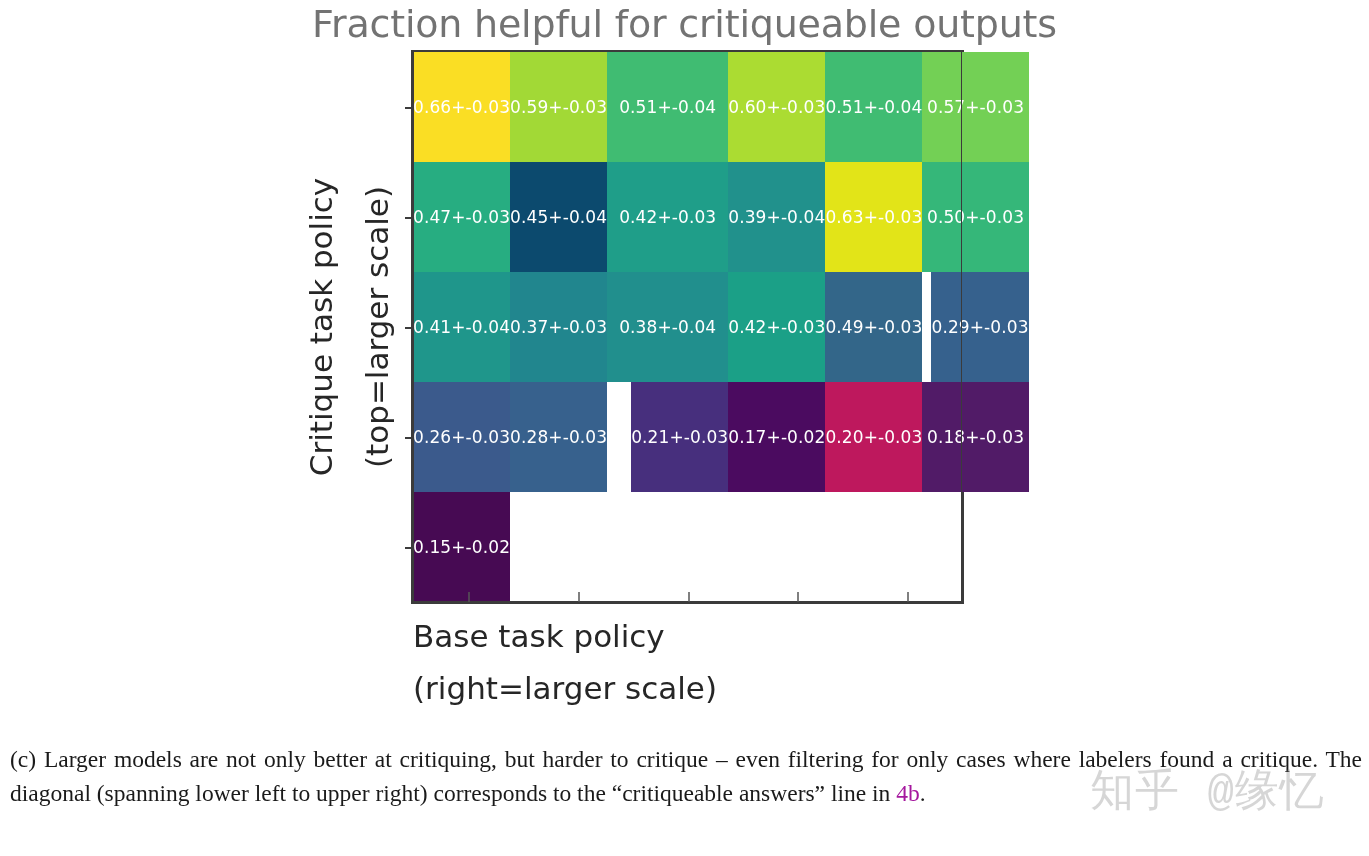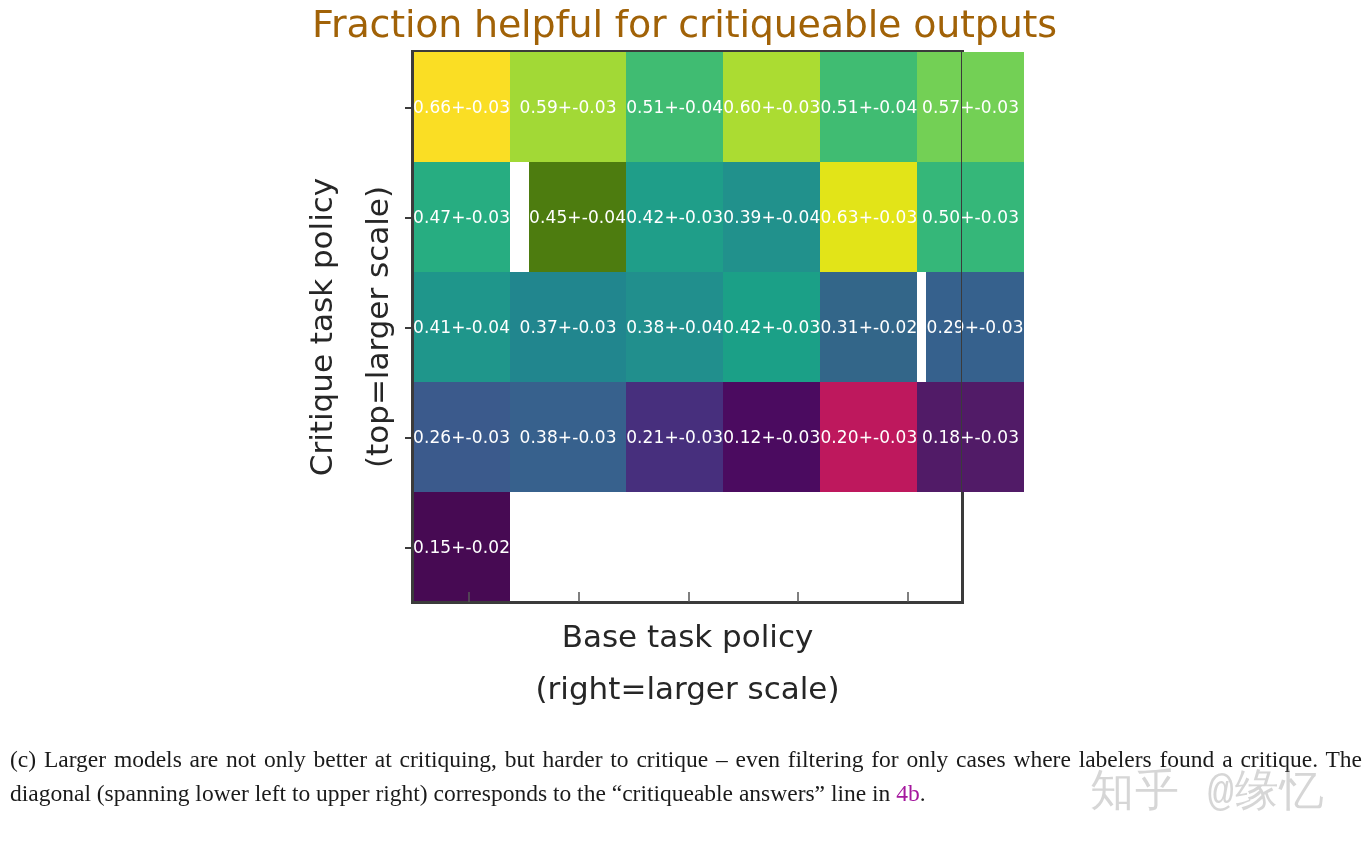--- a/index.html
+++ b/index.html
@@ -26,21 +26,21 @@
   }
 
   #chart-title {
     position: absolute;
     left: 0;
     top: 0px;
     width: 1369px;
     text-align: center;
     font-size: 38px;
     line-height: 48px;
-    color: #a16207;
+    color: #737373;
     font-family: "DejaVu Sans", sans-serif;
     font-weight: 400;
     letter-spacing: -0.2px;
     white-space: nowrap;
   }
 
   
   #ylabel-wrap {
     position: absolute;
     left: 289px;
@@ -60,21 +60,21 @@
     line-height: 56px;
     color: #262626;
   }
 
   
   #xlabel {
     position: absolute;
     left: 413px;
     top: 610px;
     width: 549px;
-    text-align: center;
+    text-align: left;
     font-size: 31px;
     line-height: 52px;
     color: #262626;
   }
 
   
   #heatmap {
     position: absolute;
     left: 413px;
     top: 52px;
@@ -188,21 +188,21 @@
       </div>
       <div class="cell" style="background: rgb(64, 188, 114);">
         <span class="cell-text">0.51+-0.04</span>
       </div>
       <div class="cell" style="background: rgb(115, 208, 85);">
         <span class="cell-text">0.57+-0.03</span>
       </div>
       <div class="cell" style="background: rgb(39, 173, 129); text-align: right;">
         <span class="cell-text">0.47+-0.03</span>
       </div>
-      <div class="cell" style="background: #4d7c0f; margin-left: 19px;">
+      <div class="cell" style="background: #0c4a6e;">
         <span class="cell-text">0.45+-0.04</span>
       </div>
       <div class="cell" style="background: rgb(31, 158, 137);">
         <span class="cell-text">0.42+-0.03</span>
       </div>
       <div class="cell" style="background: rgb(33, 145, 140);">
         <span class="cell-text">0.39+-0.04</span>
       </div>
       <div class="cell" style="background: rgb(226, 228, 24);">
         <span class="cell-text">0.63+-0.03</span>
@@ -216,36 +216,36 @@
       <div class="cell" style="background: rgb(33, 134, 142);">
         <span class="cell-text">0.37+-0.03</span>
       </div>
       <div class="cell" style="background: rgb(33, 143, 141);">
         <span class="cell-text">0.38+-0.04</span>
       </div>
       <div class="cell" style="background: rgb(27, 160, 135);">
         <span class="cell-text">0.42+-0.03</span>
       </div>
       <div class="cell" style="background: rgb(51, 102, 137);">
-        <span class="cell-text">0.31+-0.02</span>
+        <span class="cell-text">0.49+-0.03</span>
       </div>
       <div class="cell" style="background: rgb(54, 97, 141); margin-left: 9px;">
         <span class="cell-text">0.29+-0.03</span>
       </div>
       <div class="cell" style="background: rgb(59, 90, 140);">
         <span class="cell-text">0.26+-0.03</span>
       </div>
       <div class="cell" style="background: rgb(55, 97, 141);">
-        <span class="cell-text">0.38+-0.03</span>
-      </div>
-      <div class="cell" style="background: rgb(71, 47, 125);">
+        <span class="cell-text">0.28+-0.03</span>
+      </div>
+      <div class="cell" style="background: rgb(71, 47, 125); margin-left: 24px;">
         <span class="cell-text">0.21+-0.03</span>
       </div>
       <div class="cell" style="background: rgb(75, 11, 96);">
-        <span class="cell-text">0.12+-0.03</span>
+        <span class="cell-text">0.17+-0.02</span>
       </div>
       <div class="cell" style="background: #be185d;">
         <span class="cell-text">0.20+-0.03</span>
       </div>
       <div class="cell" style="background: rgb(81, 27, 103);">
         <span class="cell-text">0.18+-0.03</span>
       </div>
       <div class="cell" style="background: rgb(71, 10, 83);">
         <span class="cell-text">0.15+-0.02</span>
       </div>

